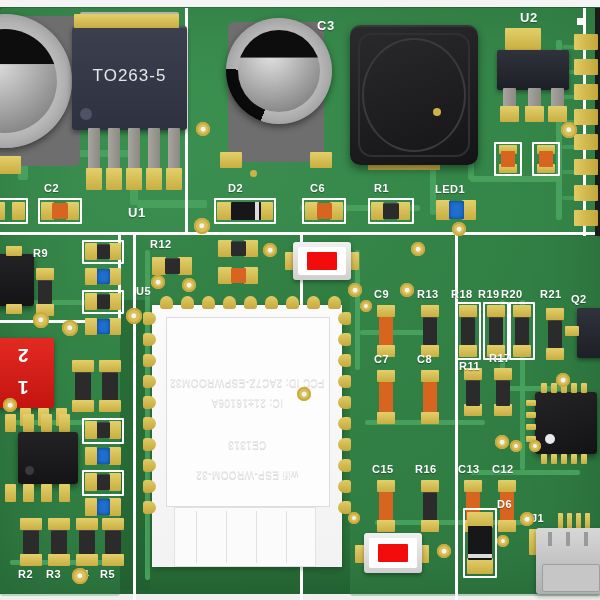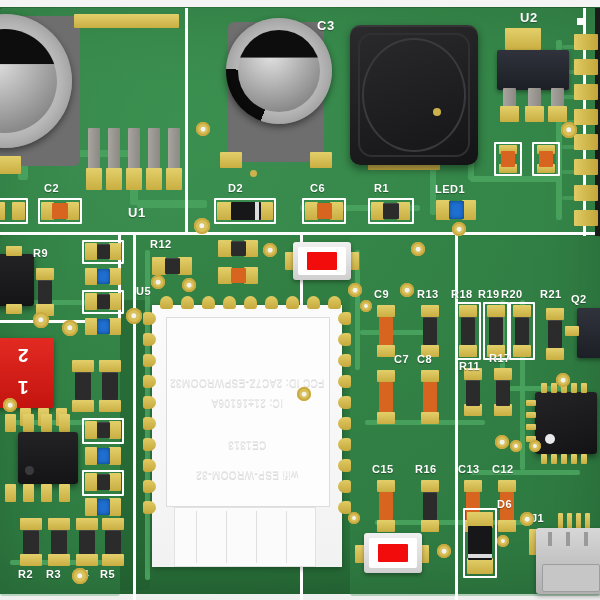--- a/index.html
+++ b/index.html
@@ -170,20 +170,25 @@
   <div class="silk" style="left:455px;top:235px;width:3px;height:365px;"></div>
   <div class="silk" style="left:300px;top:235px;width:3px;height:365px;"></div>
 
   <div class="ecapbase" style="left:-20px;top:16px;width:100px;height:150px;"></div>
   <div class="ecap" style="left:-62px;top:14px;width:134px;height:134px;">
     <div class="top"></div>
     <div class="inner"></div>
   </div>
   <div class="pad" style="left:-5px;top:156px;width:26px;height:18px;"></div>
 
+  <div class="to263" style="left:72px;top:26px;width:115px;height:104px;">
+    <div class="tab" style="left:8px;top:-14px;width:99px;height:16px;"></div>
+    <div class="txt" style="top:40px;">TO263-5</div>
+    <div class="dot" style="left:8px;top:82px;"></div>
+  </div>
   <div class="lead" style="left:88px;top:128px;width:12px;height:44px;"></div>
   <div class="lead" style="left:108px;top:128px;width:12px;height:44px;"></div>
   <div class="lead" style="left:128px;top:128px;width:12px;height:44px;"></div>
   <div class="lead" style="left:148px;top:128px;width:12px;height:44px;"></div>
   <div class="lead" style="left:168px;top:128px;width:12px;height:44px;"></div>
   <div class="pad" style="left:86px;top:168px;width:16px;height:22px;"></div>
   <div class="pad" style="left:106px;top:168px;width:16px;height:22px;"></div>
   <div class="pad" style="left:126px;top:168px;width:16px;height:22px;"></div>
   <div class="pad" style="left:146px;top:168px;width:16px;height:22px;"></div>
   <div class="pad" style="left:166px;top:168px;width:16px;height:22px;"></div>
@@ -384,21 +389,21 @@
   <div class="chipres" style="left:548px;top:320px;width:14px;height:28px;"></div>
   <div class="lbl sm" style="left:540px;top:288px;">R21</div>
 
   <div class="lbl sm" style="left:571px;top:293px;">Q2</div>
   <div class="sot223" style="left:577px;top:308px;width:28px;height:50px;"></div>
   <div class="pad" style="left:565px;top:326px;width:14px;height:10px;"></div>
 
   <div class="pad" style="left:377px;top:370px;width:18px;height:12px;"></div>
   <div class="pad" style="left:377px;top:412px;width:18px;height:12px;"></div>
   <div class="chipcap" style="left:379px;top:382px;width:14px;height:30px;"></div>
-  <div class="lbl sm" style="left:374px;top:353px;margin-left:20px;">C7</div>
+  <div class="lbl sm" style="left:374px;top:353px;">C7</div>
 
   <div class="pad" style="left:421px;top:370px;width:18px;height:12px;"></div>
   <div class="pad" style="left:421px;top:412px;width:18px;height:12px;"></div>
   <div class="chipcap" style="left:423px;top:382px;width:14px;height:30px;"></div>
   <div class="lbl sm" style="left:417px;top:353px;">C8</div>
 
   <div class="pad" style="left:464px;top:368px;width:18px;height:12px;"></div>
   <div class="pad" style="left:464px;top:404px;width:18px;height:12px;"></div>
   <div class="chipres" style="left:466px;top:380px;width:14px;height:26px;"></div>
   <div class="lbl sm" style="left:459px;top:360px;">R11</div>

